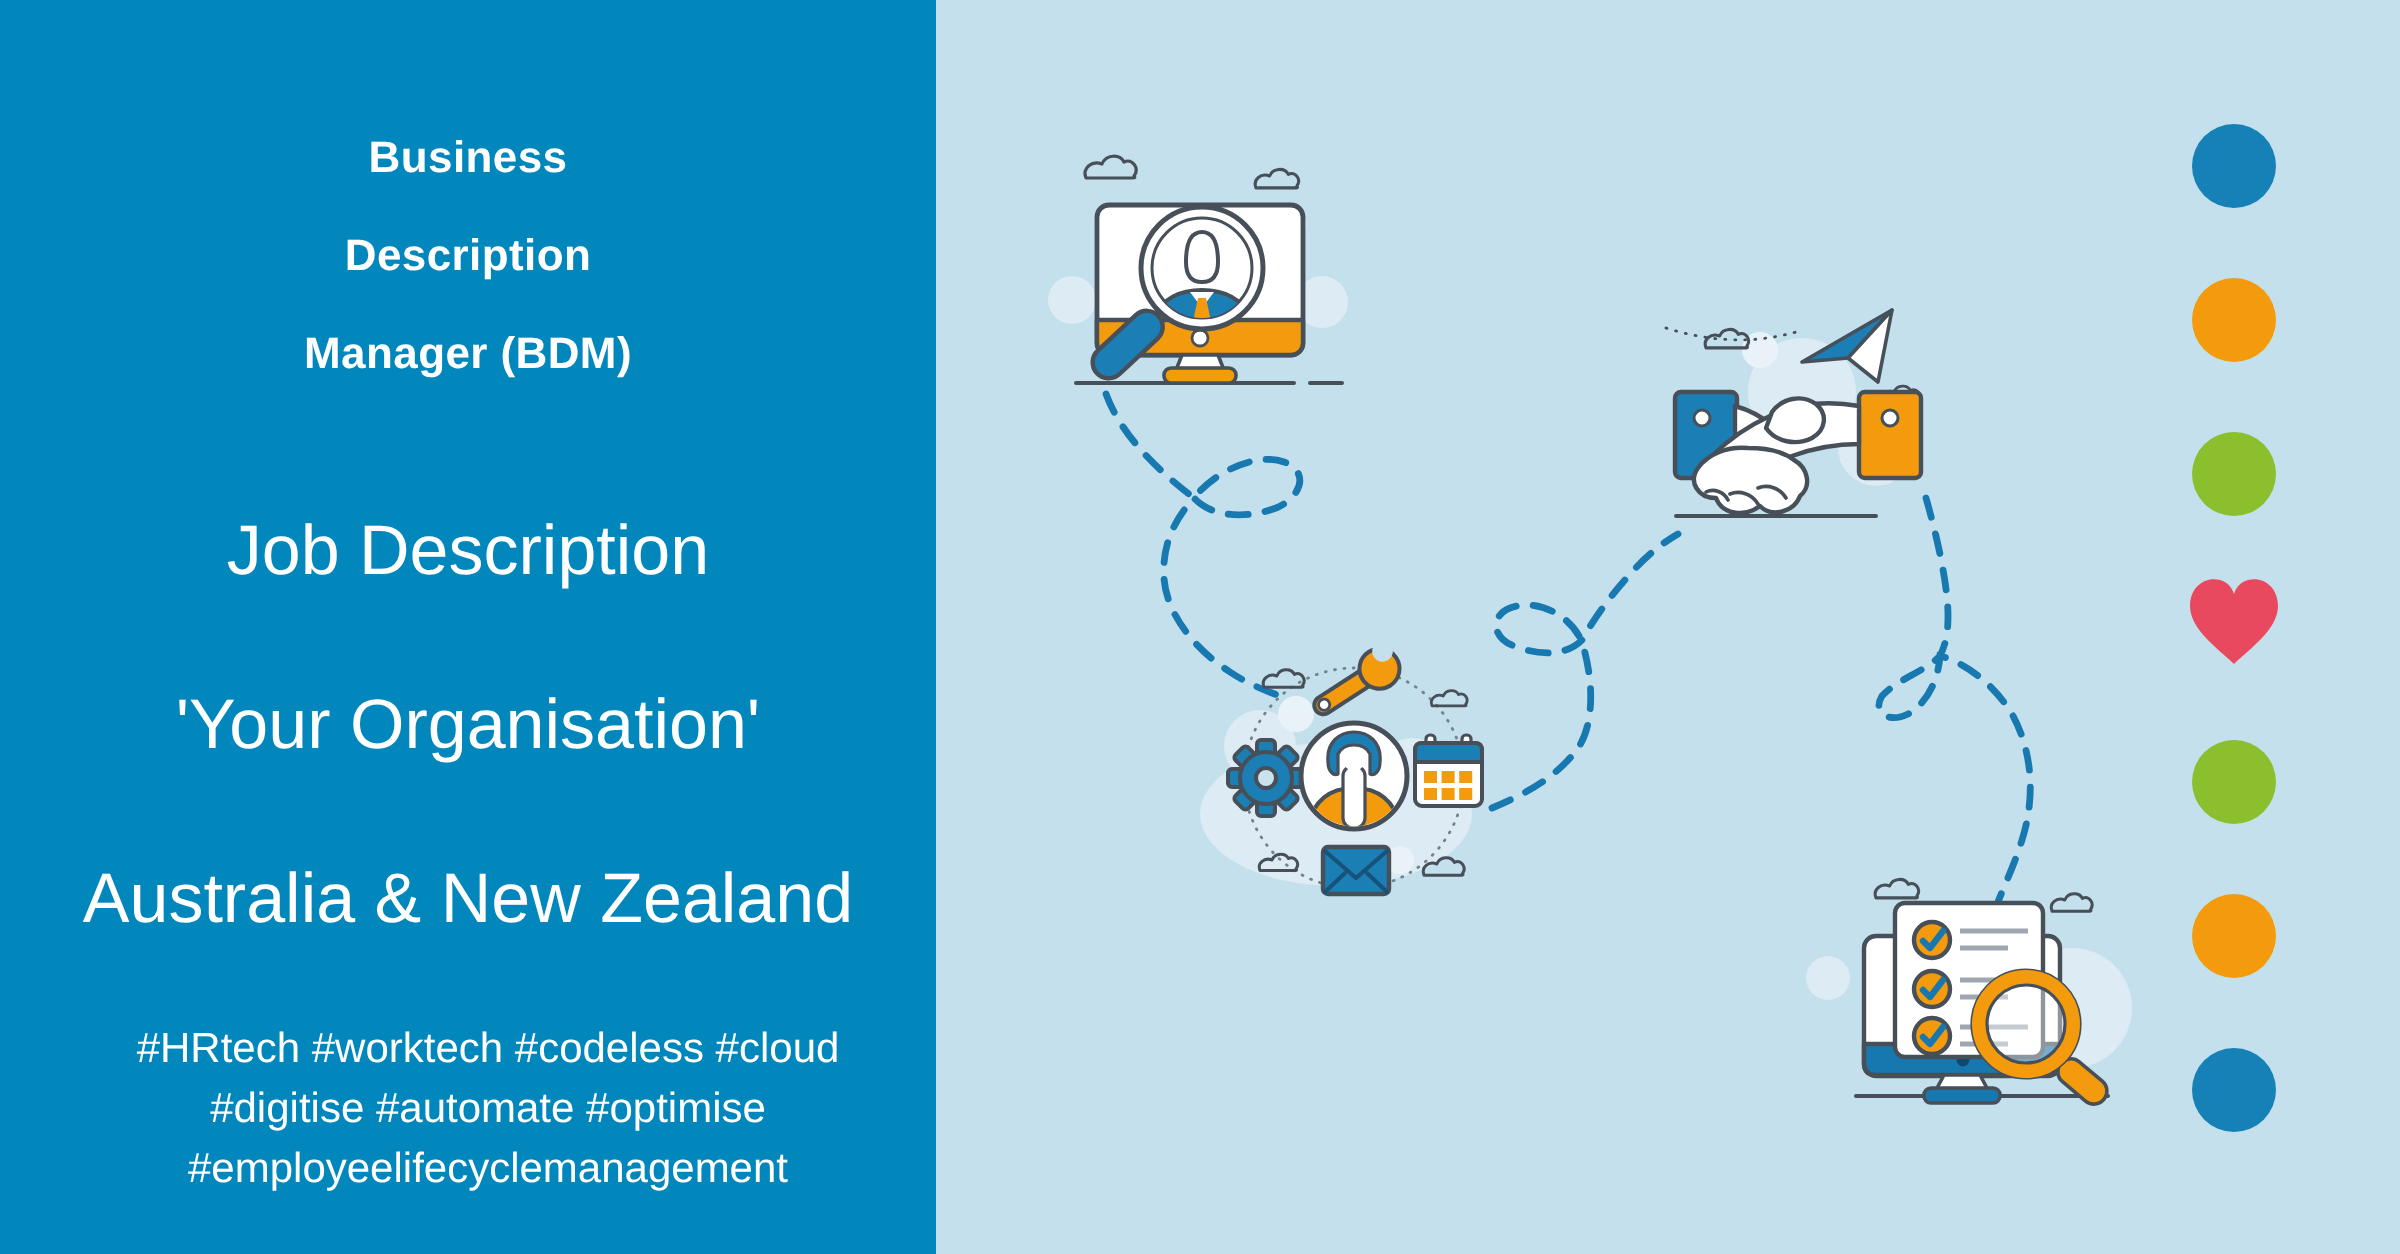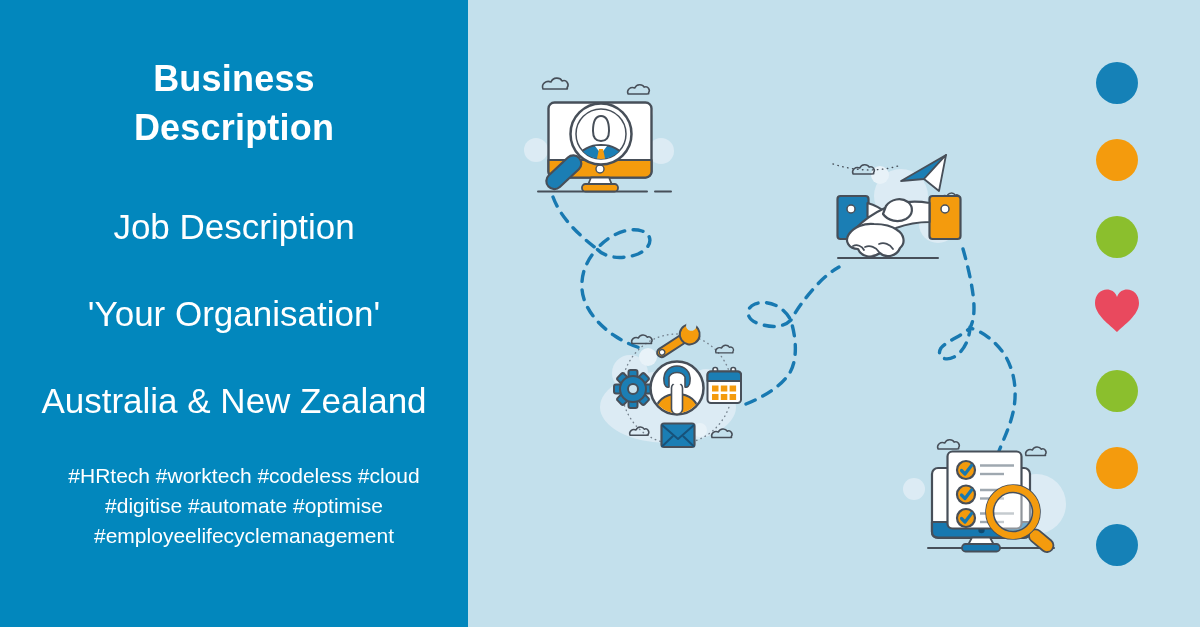--- a/index.html
+++ b/index.html
@@ -5,35 +5,36 @@
   html,body{margin:0;padding:0;}
   body{
     width:1200px;height:627px;position:relative;overflow:hidden;
     background:#C3E0EC;
     font-family:"Liberation Sans", sans-serif;
   }
   .panel{
     position:absolute;left:0;top:0;width:468px;height:627px;
     background:#0287BD;color:#FFFFFF;text-align:center;
   }
-  .title{margin-top:54px;font-size:36px;font-weight:700;line-height:49px;letter-spacing:.2px;}
+  .title{margin-top:54px;font-size:22px;font-weight:700;line-height:49px;letter-spacing:.2px;}
   .subtitle{font-size:35px;font-weight:400;line-height:36px;}
   .sub-1{margin-top:57px;}
   .sub-2{margin-top:51px;}
   .sub-3{margin-top:51px;}
   .hashtags{margin-top:42px;font-size:21px;line-height:30px;font-weight:400;margin-left:20px;}
   .canvas-svg{position:absolute;left:468px;top:0;}
 </style>
 </head>
 <body>
 
 <div class="panel">
   <div class="title">
     <div>Business</div>
     <div>Description</div>
+    <div>Manager (BDM)</div>
   </div>
   <div class="subtitle sub-1">Job Description</div>
   <div class="subtitle sub-2">'Your Organisation'</div>
   <div class="subtitle sub-3">Australia &amp; New Zealand</div>
   <div class="hashtags">
     <div>#HRtech #worktech #codeless #cloud</div>
     <div>#digitise #automate #optimise</div>
     <div>#employeelifecyclemanagement</div>
   </div>
 </div>

